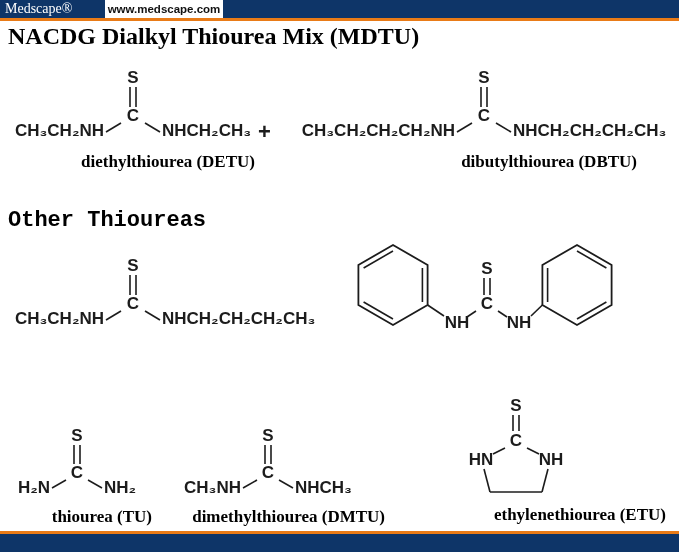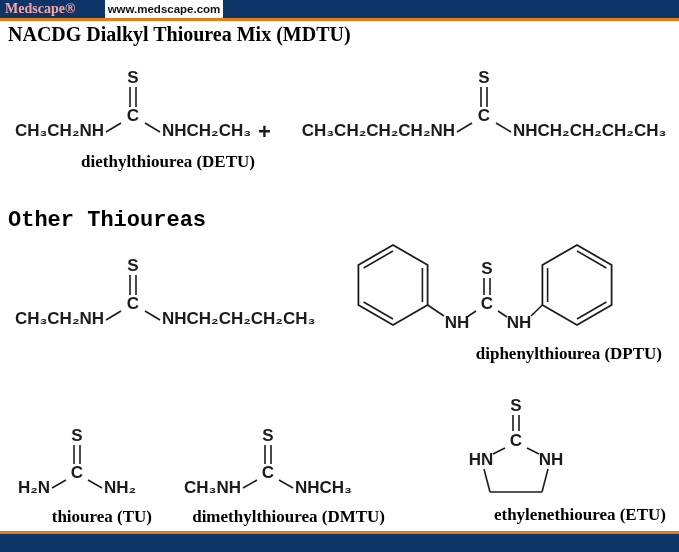--- a/index.html
+++ b/index.html
@@ -1,32 +1,32 @@
 <!DOCTYPE html>
 <html><head>
 <meta charset="utf-8">
 <style>
   html,body{margin:0;padding:0;background:#ffffff;}
   .page{position:relative;width:679px;height:552px;background:#ffffff;overflow:hidden;
         font-family:"Liberation Sans",sans-serif;}
   
   .topbar{position:absolute;left:0;top:0;width:679px;height:18px;background:#0e3568;}
-  .logo{position:absolute;left:5px;top:0;height:18px;line-height:18px;color:#fca5a5;
-        font-family:"Liberation Serif",serif;font-weight:bold;font-size:14px;}
+  .logo{position:absolute;left:5px;top:0;height:18px;line-height:18px;color:#ffffff;
+        font-family:"Liberation Serif",serif;font-weight:normal;font-size:14px;}
   .urlbox{position:absolute;left:105px;top:0;width:118px;height:32px;background:#ffffff;
           text-align:center;line-height:18px;font-size:11.5px;font-weight:bold;color:#111;}
   .rule{position:absolute;left:0;width:679px;height:3px;background:#e97b17;}
   .rule.top{top:18px;}
   .rule.bottom{top:531px;}
   .bottombar{position:absolute;left:0;top:534px;width:679px;height:18px;background:#0e3568;}
   .sourcetext{position:absolute;right:6px;top:534px;height:18px;line-height:18px;
               color:#ffffff;font-size:11px;}
   
   .h1{position:absolute;left:8px;top:23px;font-family:"Liberation Serif",serif;
-      font-weight:bold;font-size:20px;color:#000;}
+      font-weight:bold;font-size:24px;color:#000;}
   .h2{position:absolute;left:8px;top:208px;font-family:Liberation Mono, monospace;
       font-weight:bold;font-size:22px;color:#000;}
   .caption{position:absolute;font-family:"Liberation Serif",serif;font-weight:bold;
            font-size:17px;color:#000;text-align:right;}
   .plus{position:absolute;left:258px;top:119px;font-size:22px;font-weight:bold;color:#1c1c1c;}
   
   svg.structure{position:absolute;overflow:visible;}
   svg.structure line, svg.structure polygon, svg.structure polyline
     {stroke:#1c1c1c;stroke-width:1.6;fill:none;}
   svg.structure .ring{stroke-width:1.8;}
@@ -67,20 +67,21 @@
       <line x1="191" y1="25" x2="191" y2="45"></line>
       <line x1="197" y1="25" x2="197" y2="45"></line>
       <line x1="182" y1="61" x2="167" y2="70"></line>
       <line x1="206" y1="61" x2="221" y2="70"></line>
     </g>
     <text x="194" y="21" text-anchor="middle">S</text>
     <text x="194" y="59" text-anchor="middle">C</text>
     <text x="165" y="74" text-anchor="end">CH₃CH₂CH₂CH₂NH</text>
     <text x="223" y="74" text-anchor="start">NHCH₂CH₂CH₂CH₃</text>
   </svg>
+  <div class="caption" style="left:337px;top:152px;width:300px">dibutylthiourea (DBTU)</div>
 
   <div class="h2">Other Thioureas</div>
 
   <svg class="structure" style="left:0;top:250px" width="330" height="88">
     <g>
       <line x1="130" y1="25" x2="130" y2="45"></line>
       <line x1="136" y1="25" x2="136" y2="45"></line>
       <line x1="121" y1="61" x2="106" y2="70"></line>
       <line x1="145" y1="61" x2="160" y2="70"></line>
     </g>
@@ -109,21 +110,20 @@
       <line x1="136" y1="73" x2="127" y2="79"></line>
       <line x1="158" y1="73" x2="167" y2="79"></line>
       <line x1="87.6" y1="67" x2="104" y2="78"></line>
       <line x1="202.4" y1="67" x2="191" y2="78"></line>
     </g>
     <text x="147" y="36" text-anchor="middle">S</text>
     <text x="147" y="71" text-anchor="middle">C</text>
     <text x="117" y="90" text-anchor="middle">NH</text>
     <text x="179" y="90" text-anchor="middle">NH</text>
   </svg>
-  <div class="caption" style="left:362px;top:344px;width:300px">diphenylthiourea (DPTU)</div>
 
   <svg class="structure" style="left:0;top:420px" width="165" height="80">
     <g>
       <line x1="74" y1="25" x2="74" y2="44"></line>
       <line x1="80" y1="25" x2="80" y2="44"></line>
       <line x1="66" y1="60" x2="52" y2="68"></line>
       <line x1="88" y1="60" x2="102" y2="68"></line>
     </g>
     <text x="77" y="21" text-anchor="middle">S</text>
     <text x="77" y="58" text-anchor="middle">C</text>

